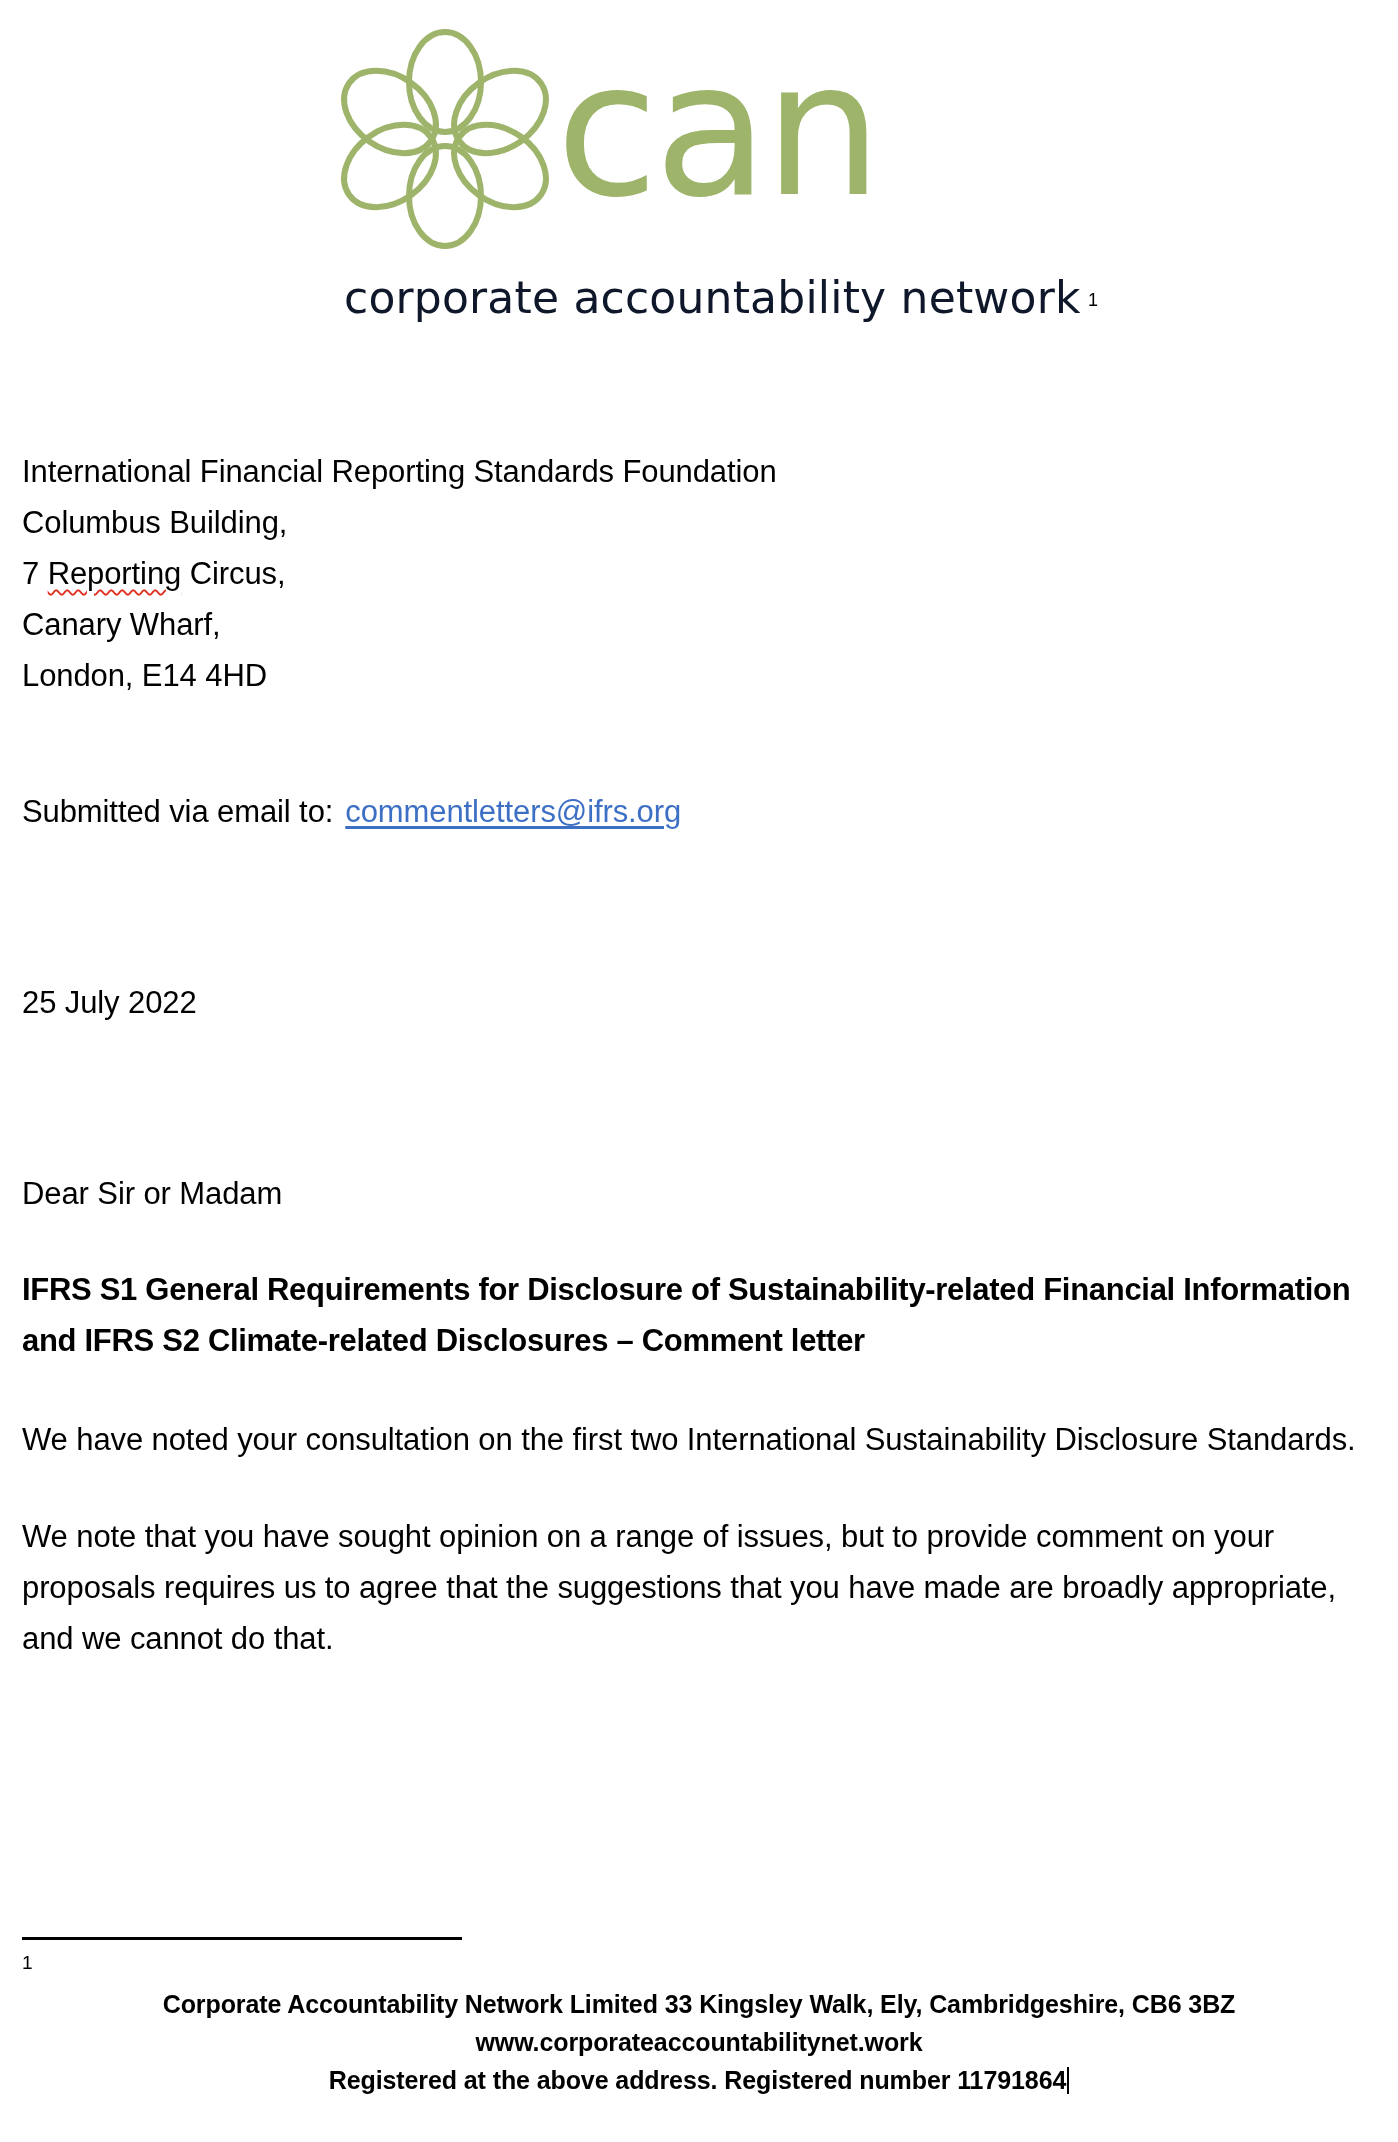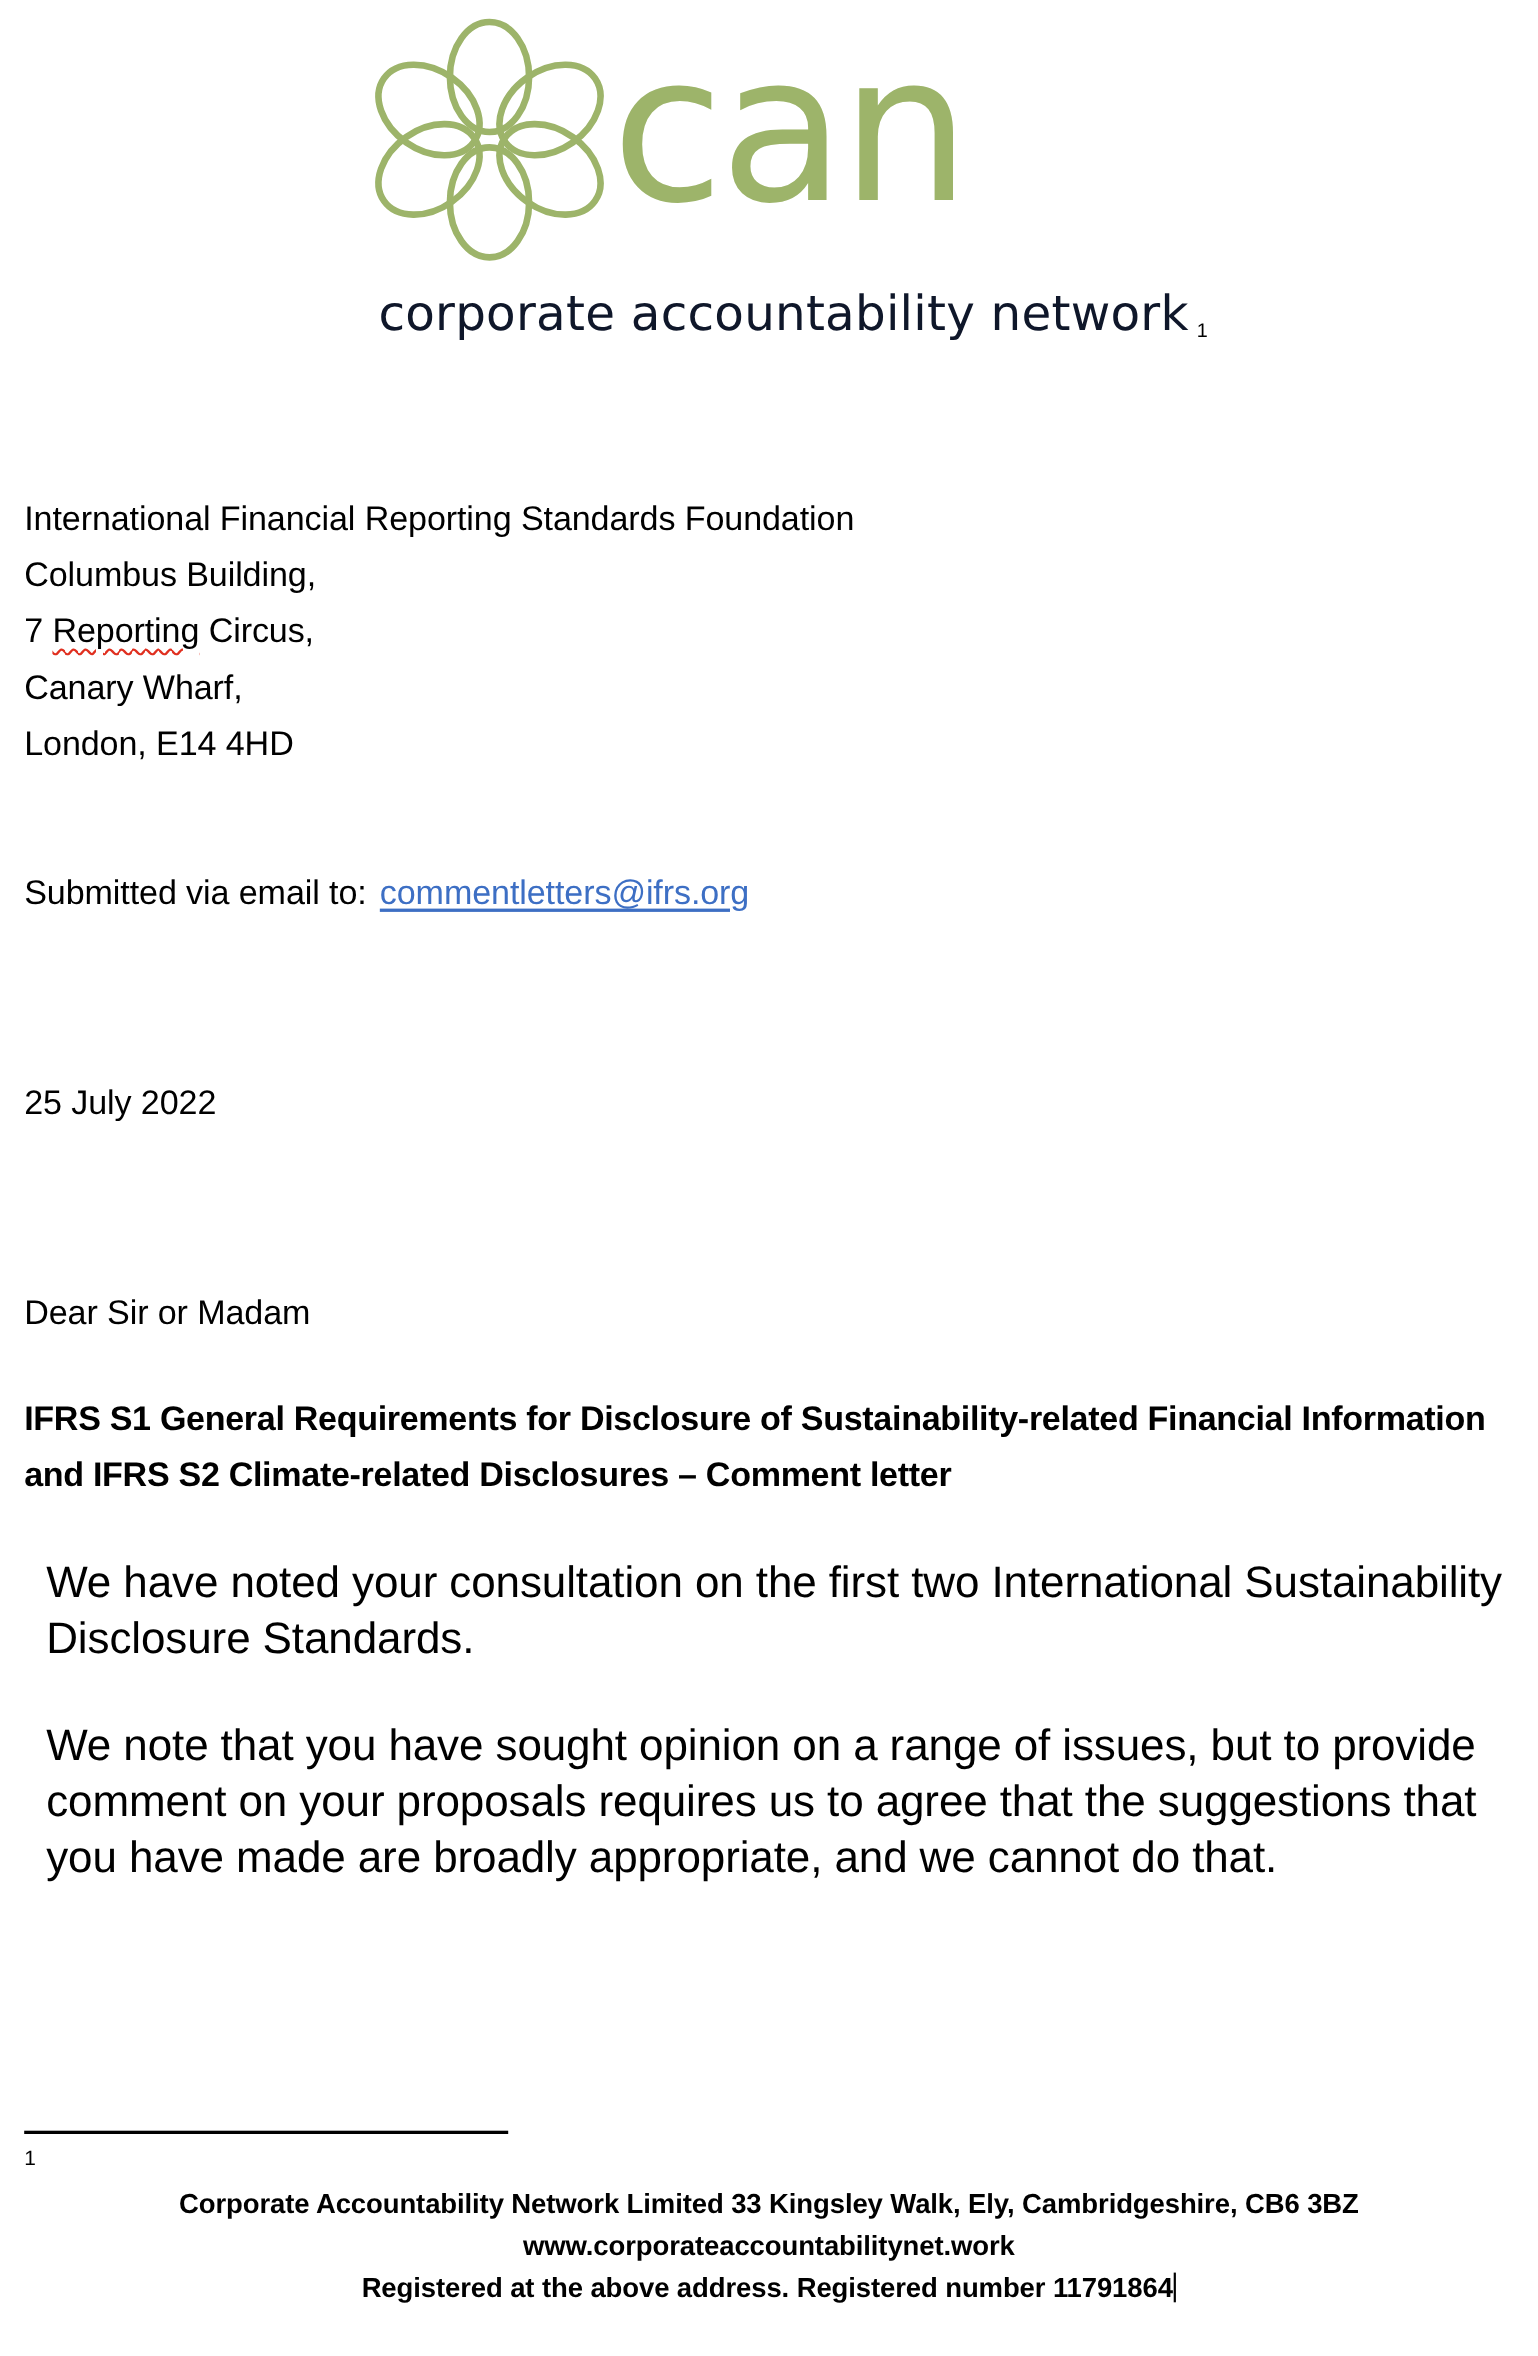--- a/index.html
+++ b/index.html
@@ -18,21 +18,21 @@
     height: 2142px;
     background: #ffffff;
     overflow: hidden;
     box-sizing: border-box;
   }
 
   
   .logo-block {
     position: absolute;
     left: 330px;
-    top: 12px;
+    top: 24px;
     width: 740px;
     height: 290px;
   }
   .logo-row {
     display: flex;
     align-items: center;
     height: 230px;
   }
   .logo-mark {
     width: 230px;
@@ -114,26 +114,25 @@
     font-size: 31px;
     line-height: 51px;
     font-weight: bold;
     letter-spacing: -0.3px;
     color: #000000;
     max-width: 1345px;
   }
 
   .para {
     font-family: "Liberation Sans", sans-serif;
-    font-size: 40px;
+    font-size: 31px;
     line-height: 51px;
     color: #000000;
     letter-spacing: -0.1px;
     max-width: 1340px;
-    margin-left: 20px;
   }
 
   
   .footnote-rule {
     position: absolute;
     left: 22px;
     top: 1937px;
     width: 440px;
     height: 0;
     border-top: 3px solid #000000;

